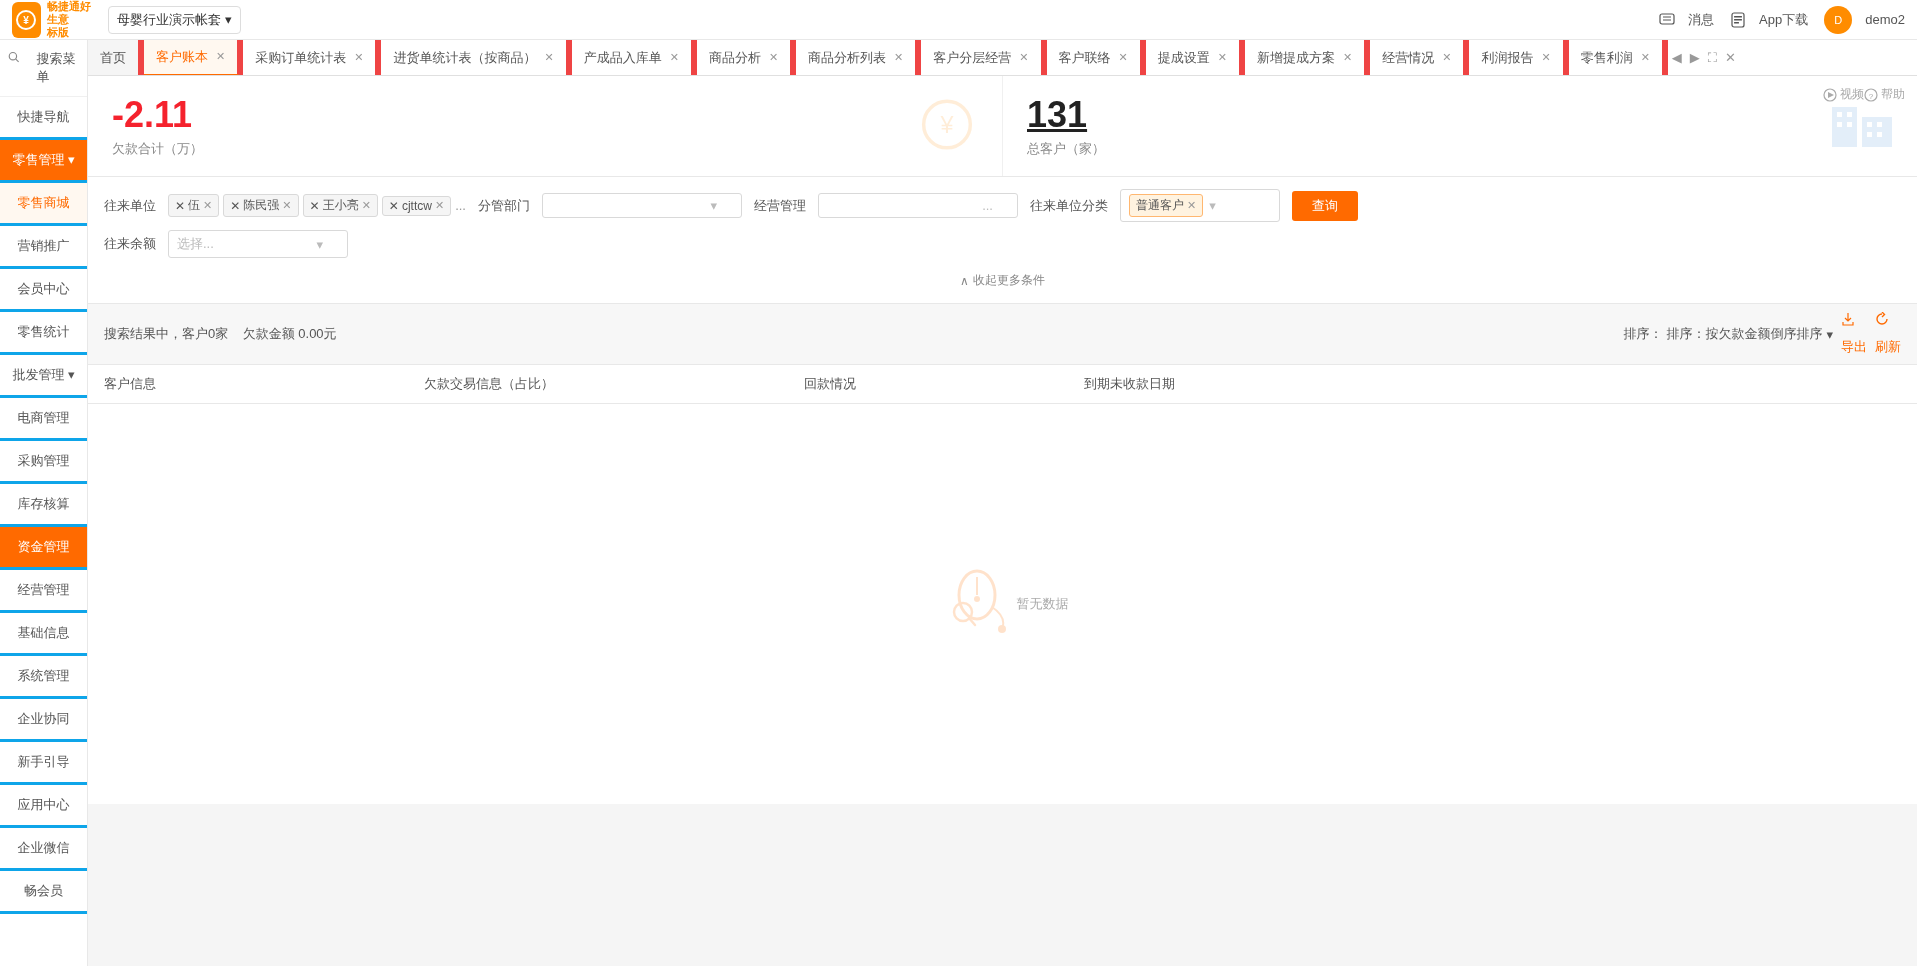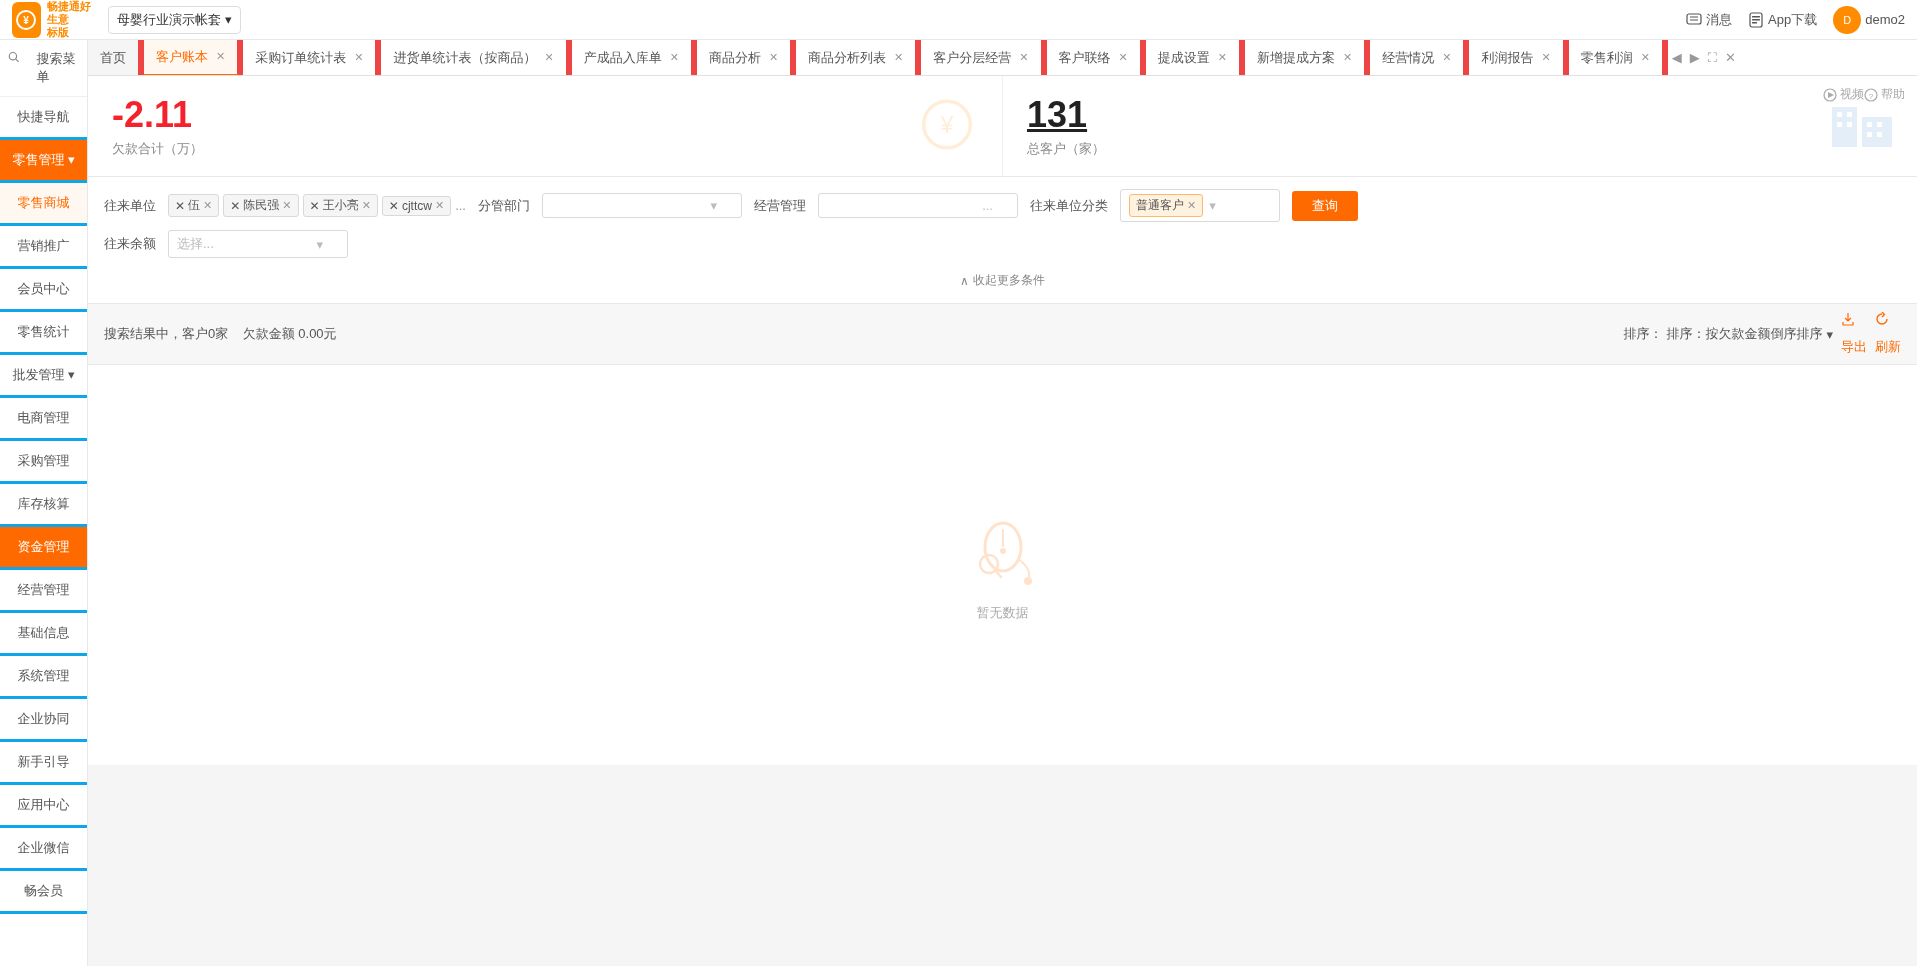--- a/index.html
+++ b/index.html
@@ -18,21 +18,21 @@
       top: 0; left: 0; right: 0;
       z-index: 100;
     }
     .top-bar-left { display: flex; align-items: center; gap: 8px; }
     .logo-area { display: flex; align-items: center; gap: 6px; width: 88px; }
     .logo-icon { width: 36px; height: 36px; background: #ff8c00; border-radius: 6px; display: flex; align-items: center; justify-content: center; }
     .logo-icon svg { fill: white; }
     .logo-text { font-size: 11px; color: #ff8c00; font-weight: bold; line-height: 1.2; }
     .store-selector { display: flex; align-items: center; gap: 4px; padding: 4px 8px; border: 1px solid #ddd; border-radius: 4px; cursor: pointer; font-size: 13px; color: #333; background: #fff; }
     .top-bar-right { display: flex; align-items: center; gap: 16px; }
-    .top-right-item { display: flex; align-items: center; gap: 4px; font-size: 13px; color: #555; cursor: pointer; }
+    .top-right-item { display: flex; align-items: center; gap: 13px; font-size: 13px; color: #555; cursor: pointer; }
     .avatar { width: 28px; height: 28px; border-radius: 50%; background: #ff8c00; display: flex; align-items: center; justify-content: center; color: white; font-size: 11px; }
 
     
     .layout { display: flex; position: fixed; top: 40px; left: 0; right: 0; bottom: 0; }
 
     
     .sidebar {
       width: 88px;
       background: #fff;
       border-right: 1px solid #e8e8e8;
@@ -168,21 +168,21 @@
     
     .data-table { width: 100%; background: #fff; }
     .table-header {
       display: grid;
       grid-template-columns: 320px 380px 280px 1fr;
       padding: 10px 16px;
       border-bottom: 1px solid #e8e8e8;
       font-size: 13px; color: #555;
       font-weight: 500;
     }
-    .table-body { min-height: 400px; display: flex; align-items: center; justify-content: center; flex-direction: column; padding: 60px 0; }
+    .table-body { min-height: 400px; display: flex; align-items: center; justify-content: center; flex-direction: row; padding: 60px 0; }
     .empty-icon { opacity: 0.4; margin-bottom: 12px; }
     .empty-text { font-size: 13px; color: #aaa; }
     .sidebar-section-item {
       padding: 11px 0;
       text-align: center;
       font-size: 13px;
       color: #555;
       cursor: pointer;
       border-bottom: 3px solid #0ea5e9;
     }
@@ -508,20 +508,26 @@
             <svg width="14" height="14" viewBox="0 0 14 14">
                 <path d="M12 7A5 5 0 1 1 7 2" fill="none" stroke="#ff6a00" stroke-width="1.4"></path>
                 <path d="M7 0l2.5 2.5L7 5" fill="none" stroke="#ff6a00" stroke-width="1.4"></path>
               </svg>
             <span style="color:#ff6a00;">刷新</span>
           </div>
         </div>
       </div>
 
       <div class="data-table">
+        <div class="table-header">
+          <div>客户信息</div>
+          <div>欠款交易信息（占比）</div>
+          <div>回款情况</div>
+          <div>到期未收款日期</div>
+        </div>
         <div class="table-body">
 
           <div class="empty-icon">
             <svg width="80" height="80" viewBox="0 0 80 80" xmlns="http://www.w3.org/2000/svg">
               <ellipse cx="40" cy="38" rx="18" ry="24" fill="none" stroke="#ffb880" stroke-width="3"></ellipse>
               <line x1="40" y1="20" x2="40" y2="38" stroke="#ffb880" stroke-width="2"></line>
               <circle cx="40" cy="42" r="3" fill="#ffb880"></circle>
 
               <path d="M55 50 Q70 60 65 72" fill="none" stroke="#ffb880" stroke-width="2"></path>
               <circle cx="65" cy="72" r="4" fill="#ffb880"></circle>

